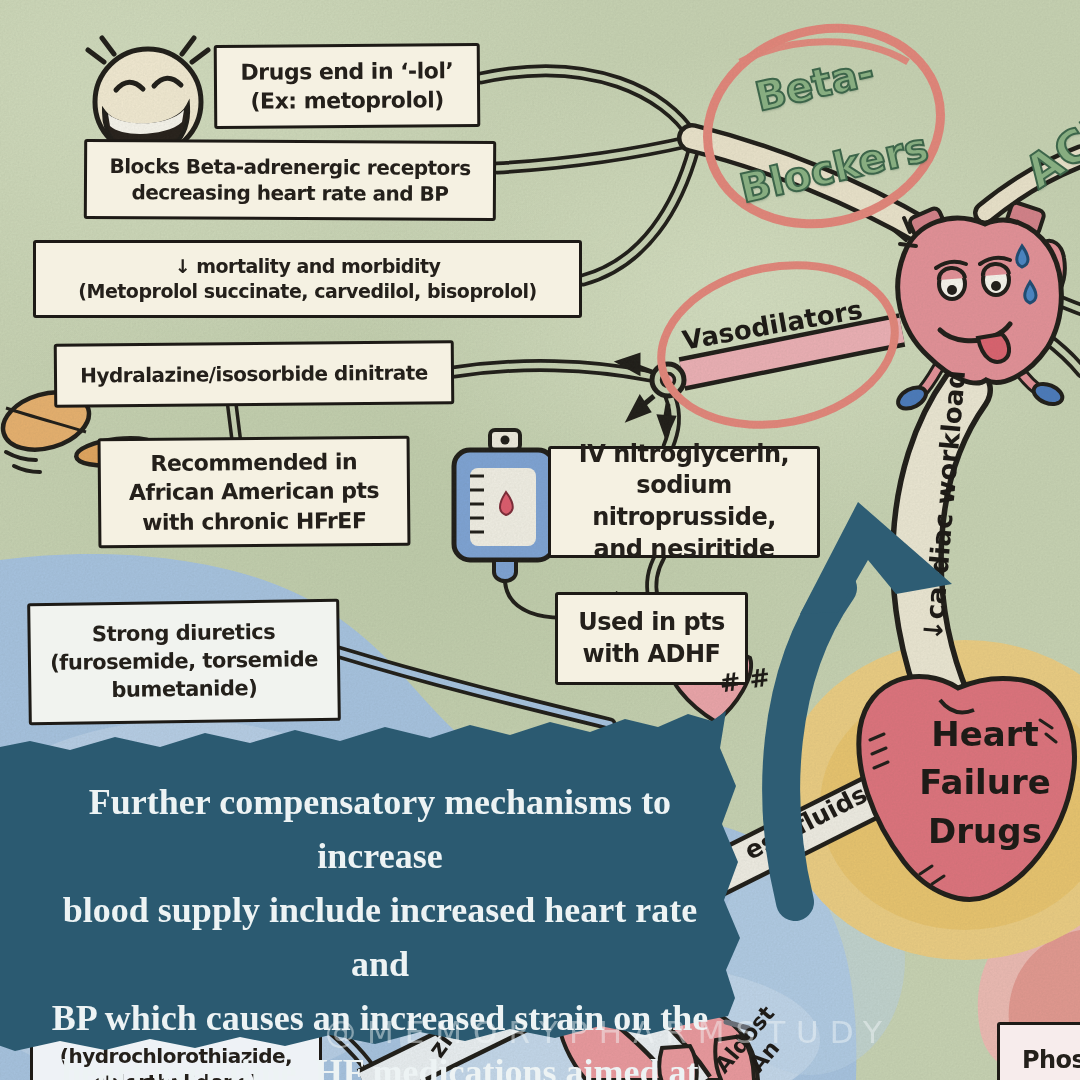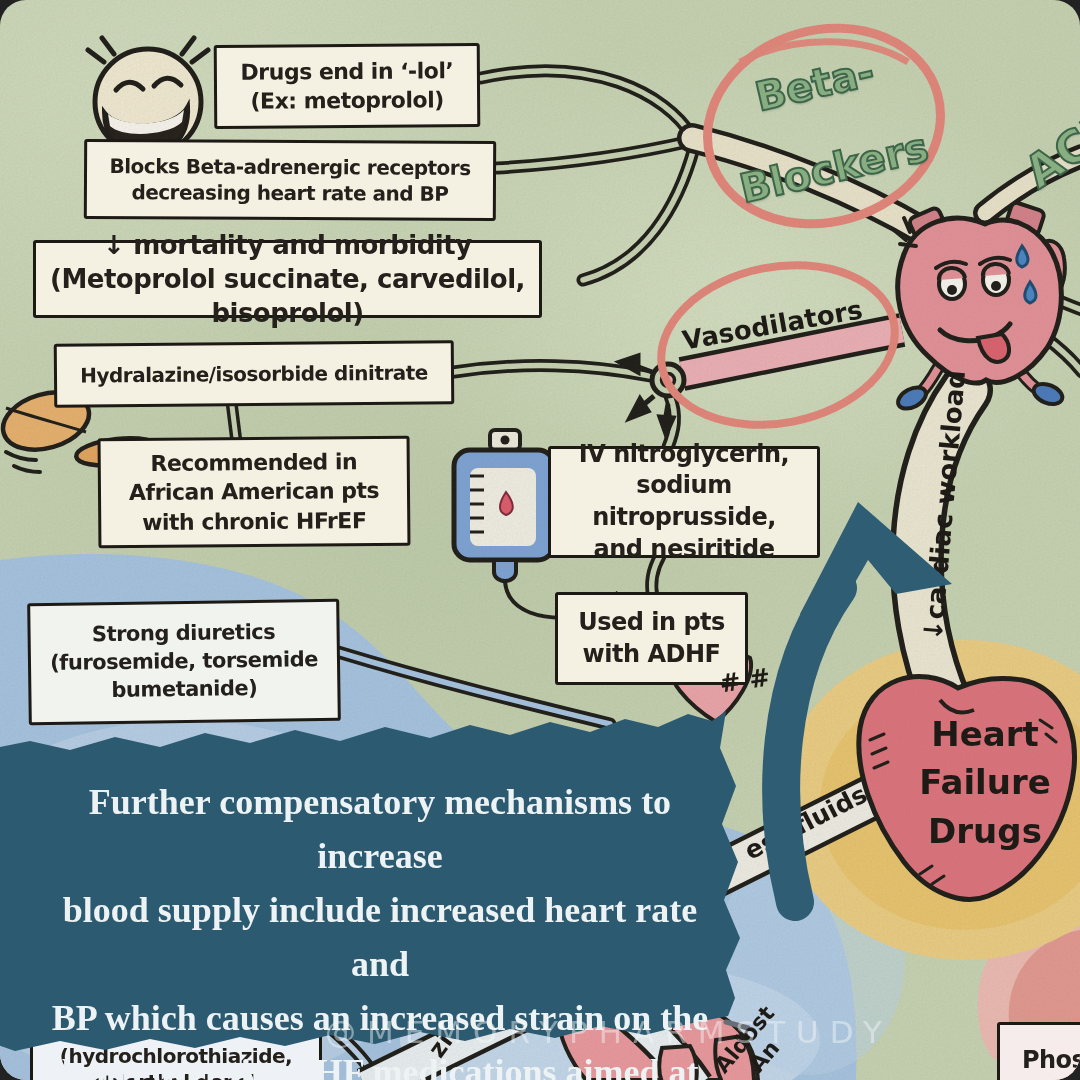--- a/index.html
+++ b/index.html
@@ -2,21 +2,21 @@
 <html><head>
 <meta charset="utf-8">
 <style>
   html,body{margin:0;padding:0;background:#222;}
   #canvas{position:relative;width:1080px;height:1080px;overflow:hidden;
     background:
       radial-gradient(620px 420px at 15% 8%, #d6e0c2 0%, rgba(214,224,194,0) 70%),
       radial-gradient(520px 360px at 68% 28%, #d8e2c4 0%, rgba(216,226,196,0) 70%),
       radial-gradient(720px 520px at 40% 52%, #c3d0ae 0%, rgba(195,208,174,0) 72%),
       #cbd6b6;
-    font-family:"DejaVu Sans",sans-serif;border-radius:26px;}
+    font-family:"DejaVu Sans",sans-serif;}
   svg.layer{position:absolute;left:0;top:0;width:1080px;height:1080px;}
   #scene{z-index:1}
   #overlay{z-index:30}
   .box{position:absolute;z-index:10;background:#f5f1e2;border:3.5px solid #1d1a16;border-radius:3px;
     display:flex;align-items:center;justify-content:center;text-align:center;
     font-weight:bold;color:#24201b;white-space:pre-line;padding:4px 8px;box-sizing:border-box;
     line-height:1.32;letter-spacing:-0.5px;}
   .lbl{position:absolute;z-index:10;font-weight:bold;color:#1e1b17;white-space:pre-line;text-align:center;line-height:1.2;}
   .green-lbl{color:#87ad80;-webkit-text-stroke:2px #3d654a;text-shadow:0 2px 2px rgba(40,70,50,.25);}
   #banner-text{position:absolute;z-index:40;left:30px;top:775px;width:700px;text-align:center;
@@ -190,21 +190,21 @@
     <path d="M726,1022 l22,6" stroke="#6b6f7a" stroke-width="5" stroke-linecap="round"></path>
   </g>
 
   <rect width="1080" height="1080" filter="url(#grain)" opacity="0.5"></rect>
 </svg>
 
 <div class="box" style="left:214px;top:44px;width:266px;height:84px;font-size:22px;transform:rotate(-0.4deg)">Drugs end in ‘-lol’
 (Ex: metoprolol)</div>
 <div class="box" style="left:84px;top:140px;width:412px;height:80px;font-size:20px;transform:rotate(0.3deg)">Blocks Beta-adrenergic receptors
 decreasing heart rate and BP</div>
-<div class="box" style="left:33px;top:240px;width:509px;height:78px;font-size:26px">↓ mortality and morbidity
+<div class="box" style="left:33px;top:240px;width:549px;height:78px;font-size:19px">↓ mortality and morbidity
 (Metoprolol succinate, carvedilol, bisoprolol)</div>
 <div class="box" style="left:54px;top:342px;width:400px;height:64px;font-size:20px;transform:rotate(-0.5deg)">Hydralazine/isosorbide dinitrate</div>
 <div class="box" style="left:98px;top:437px;width:312px;height:110px;font-size:22px;transform:rotate(-0.5deg)">Recommended in
 African American pts
 with chronic HFrEF</div>
 <div class="box" style="left:548px;top:446px;width:272px;height:112px;font-size:24px">IV nitroglycerin,
 sodium nitroprusside,
 and nesiritide</div>
 <div class="box" style="left:555px;top:592px;width:193px;height:93px;font-size:24px">Used in pts
 with ADHF</div>

